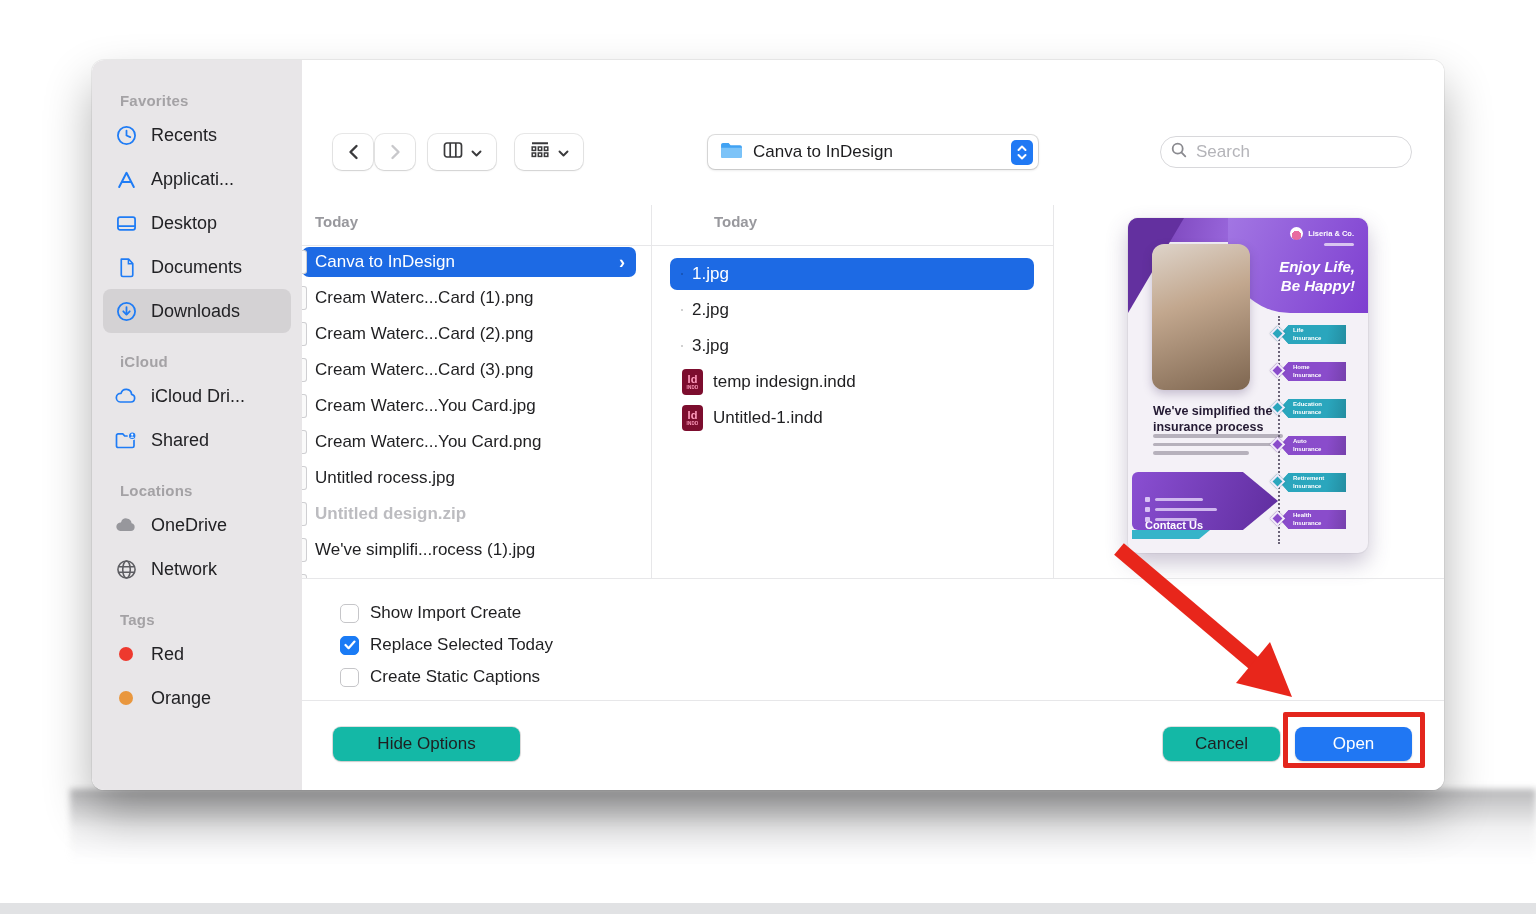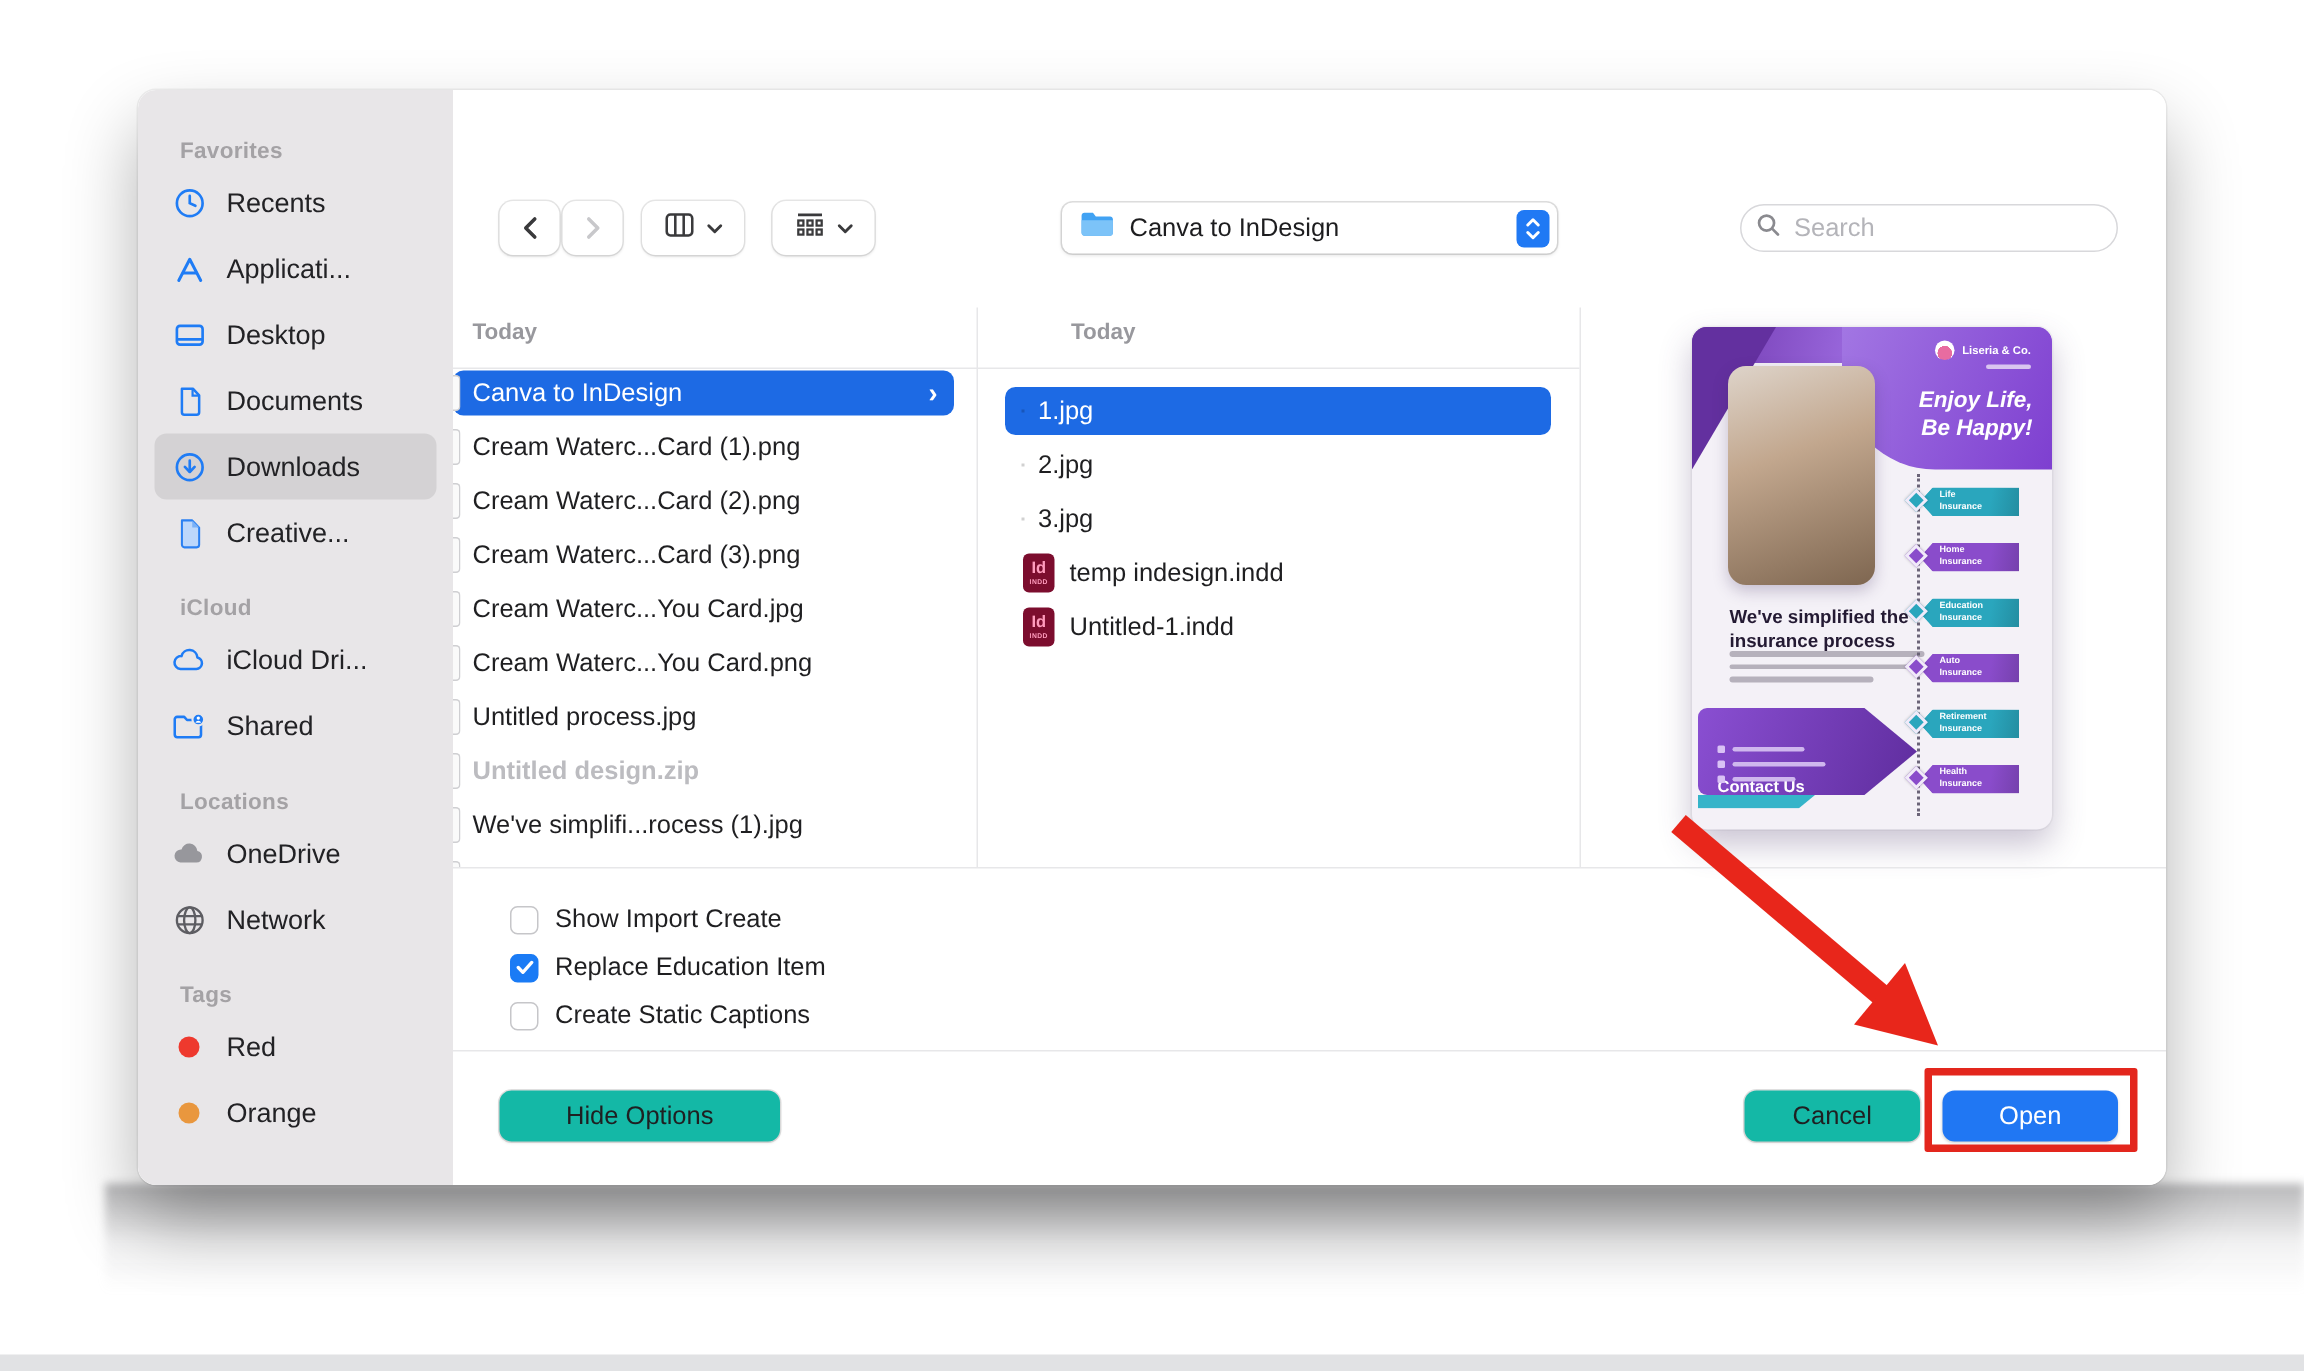--- a/index.html
+++ b/index.html
@@ -176,29 +176,20 @@
           <div class="sb-item selected">
             <span class="sb-ic">
               <svg width="23" height="23" viewBox="0 0 22 22">
                 <circle cx="11" cy="11" r="8.2" fill="none" stroke="#1f7cf5" stroke-width="1.7"></circle>
                 <line x1="11" y1="6.8" x2="11" y2="13.6" stroke="#1f7cf5" stroke-width="1.7" stroke-linecap="round"></line>
                 <polyline points="7.9,10.8 11,14 14.1,10.8" fill="none" stroke="#1f7cf5" stroke-width="1.7" stroke-linecap="round" stroke-linejoin="round"></polyline>
               </svg>
             </span>
             <span>Downloads</span>
           </div>
-          <div class="sb-item">
-            <span class="sb-ic">
-              <svg width="23" height="23" viewBox="0 0 22 22">
-                <path d="M6 2.8h6.6L17 7.4v11a1.6 1.6 0 0 1-1.6 1.6H7.6A1.6 1.6 0 0 1 6 18.4z" fill="#bcd7fb" stroke="#2a80f2" stroke-width="1.3" stroke-linejoin="round"></path>
-                <path d="M12.6 2.8v4.6H17z" fill="#7ab1f7"></path>
-              </svg>
-            </span>
-            <span>Creative...</span>
-          </div>
           <div class="sb-title">iCloud</div>
           <div class="sb-item">
             <span class="sb-ic">
               <svg width="24" height="23" viewBox="0 0 24 22">
                 <path d="M6.3 16.5h10.6a3.9 3.9 0 0 0 .7-7.7A5.4 5.4 0 0 0 7 7.9a4.3 4.3 0 0 0-.7 8.6z" fill="none" stroke="#1f7cf5" stroke-width="1.7" stroke-linejoin="round"></path>
               </svg>
             </span>
             <span>iCloud Dri...</span>
           </div>
           <div class="sb-item">
@@ -352,21 +343,21 @@
             <div class="frow" style="left: 0px; top: 186px; width: 334px;">
               <span class="sliver" style="top:3px;"></span>
               <span class="txt" style="margin-left:13px;">Cream Waterc...You Card.jpg</span>
             </div>
             <div class="frow" style="left: 0px; top: 222px; width: 334px;">
               <span class="sliver" style="top:3px;"></span>
               <span class="txt" style="margin-left:13px;">Cream Waterc...You Card.png</span>
             </div>
             <div class="frow" style="left: 0px; top: 258px; width: 334px;">
               <span class="sliver" style="top:3px;"></span>
-              <span class="txt" style="margin-left:13px;">Untitled process.jpg</span>
+              <span class="txt" style="margin-left:13px;">Untitled rocess.jpg</span>
             </div>
             <div class="frow disabled" style="left: 0px; top: 294px; width: 334px;">
               <span class="sliver" style="top:3px;"></span>
               <span class="txt" style="margin-left:13px;font-weight:bold;">Untitled design.zip</span>
             </div>
             <div class="frow" style="left: 0px; top: 330px; width: 334px;">
               <span class="sliver" style="top:3px;"></span>
               <span class="txt" style="margin-left:13px;">We've simplifi...rocess (1).jpg</span>
             </div>
             <div class="frow" style="left: 0px; top: 366px; width: 334px;">
@@ -481,21 +472,21 @@
           <div class="opt-row" style="top: 540px;">
             <span class="cbx"></span>
             <span>Show Import Create</span>
           </div>
           <div class="opt-row" style="top: 572px;">
             <span class="cbx on">
               <svg width="12" height="10" viewBox="0 0 12 10">
                 <polyline points="1.5,5 4.6,8.2 10.5,1.6" fill="none" stroke="#fff" stroke-width="2.2" stroke-linecap="round" stroke-linejoin="round"></polyline>
               </svg>
             </span>
-            <span>Replace Education Item</span>
+            <span>Replace Selected Today</span>
           </div>
           <div class="opt-row" style="top: 604px;">
             <span class="cbx"></span>
             <span>Create Static Captions</span>
           </div>
         </div>
 
       <div class="sep" style="top:640px;"></div>
       <div class="pushbtn" style="left:31px;top:667px;width:187px;">Hide Options</div>
       <div class="pushbtn" style="left:861px;top:667px;width:117px;">Cancel</div>

